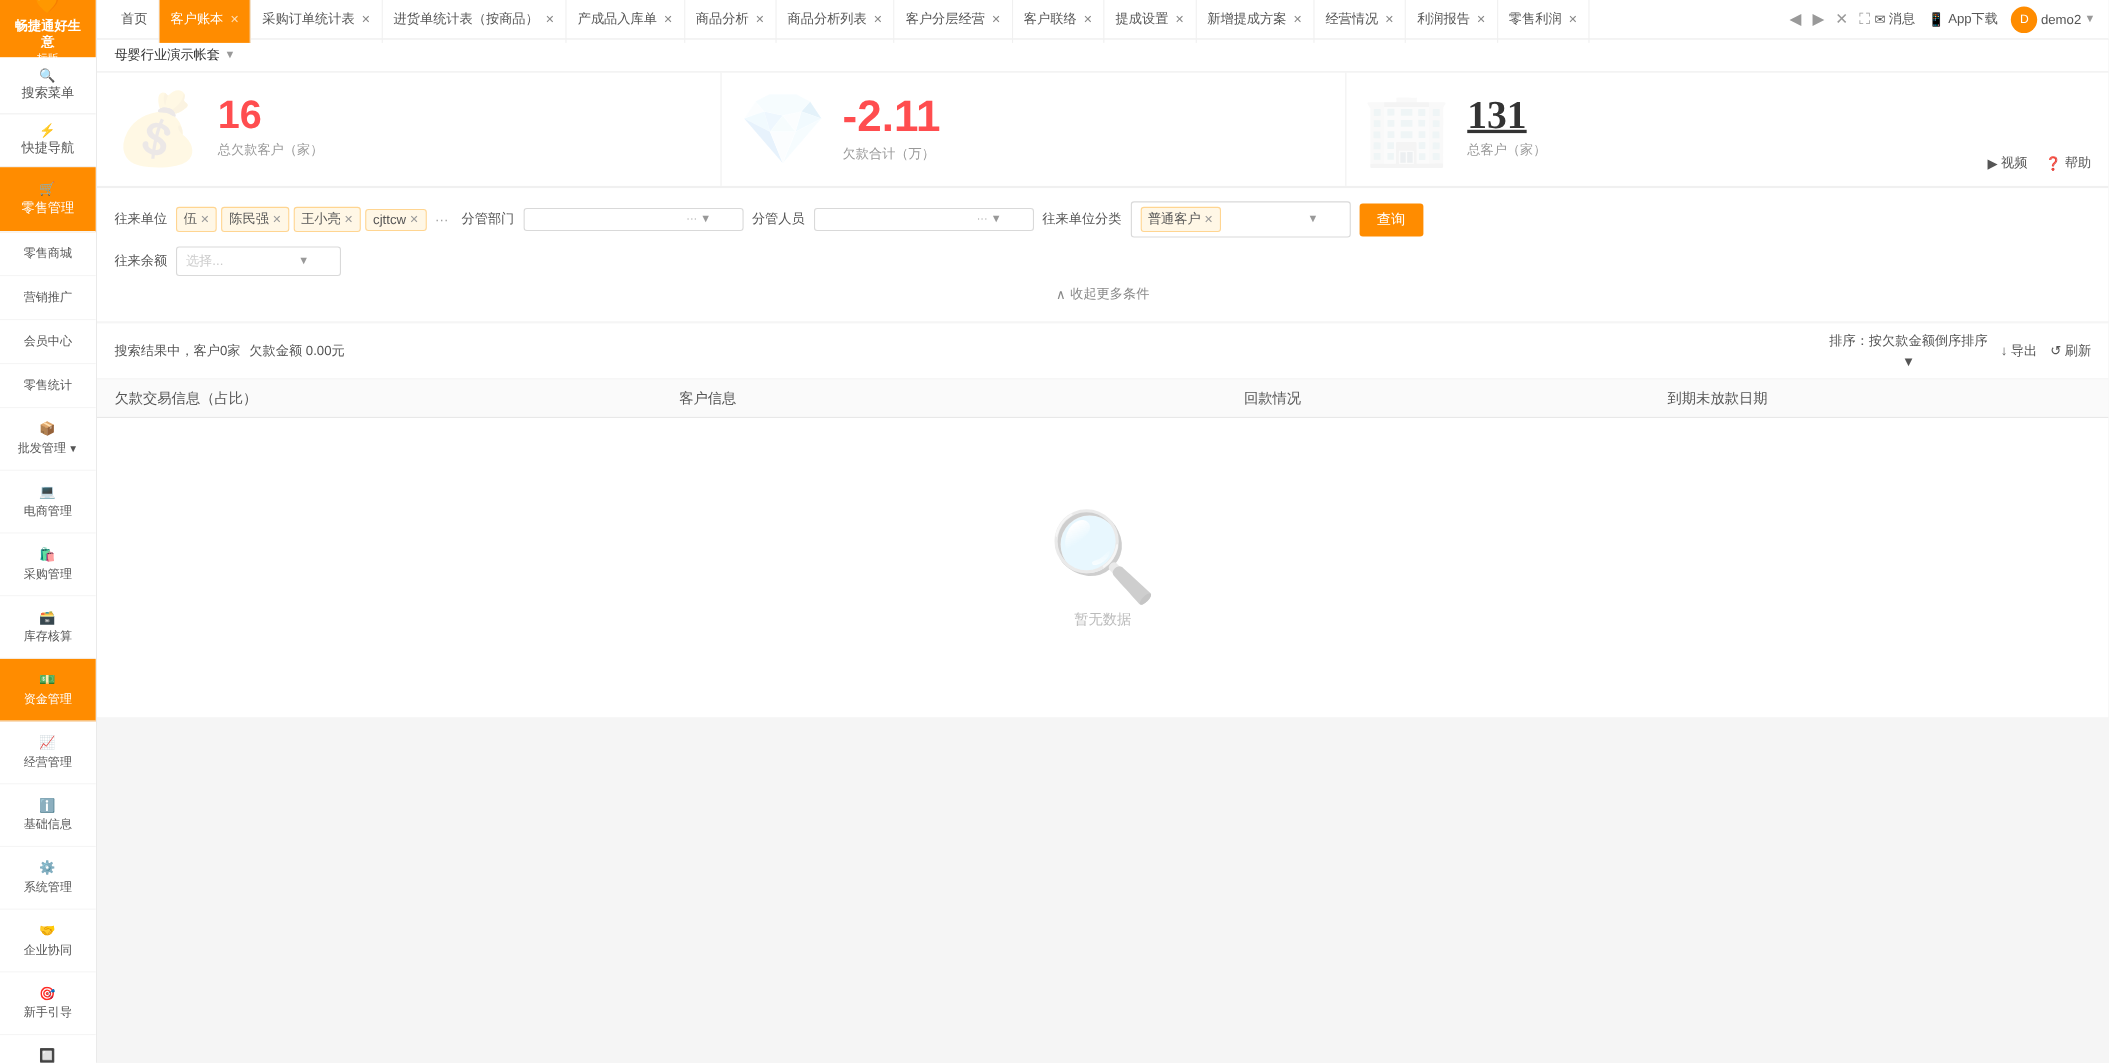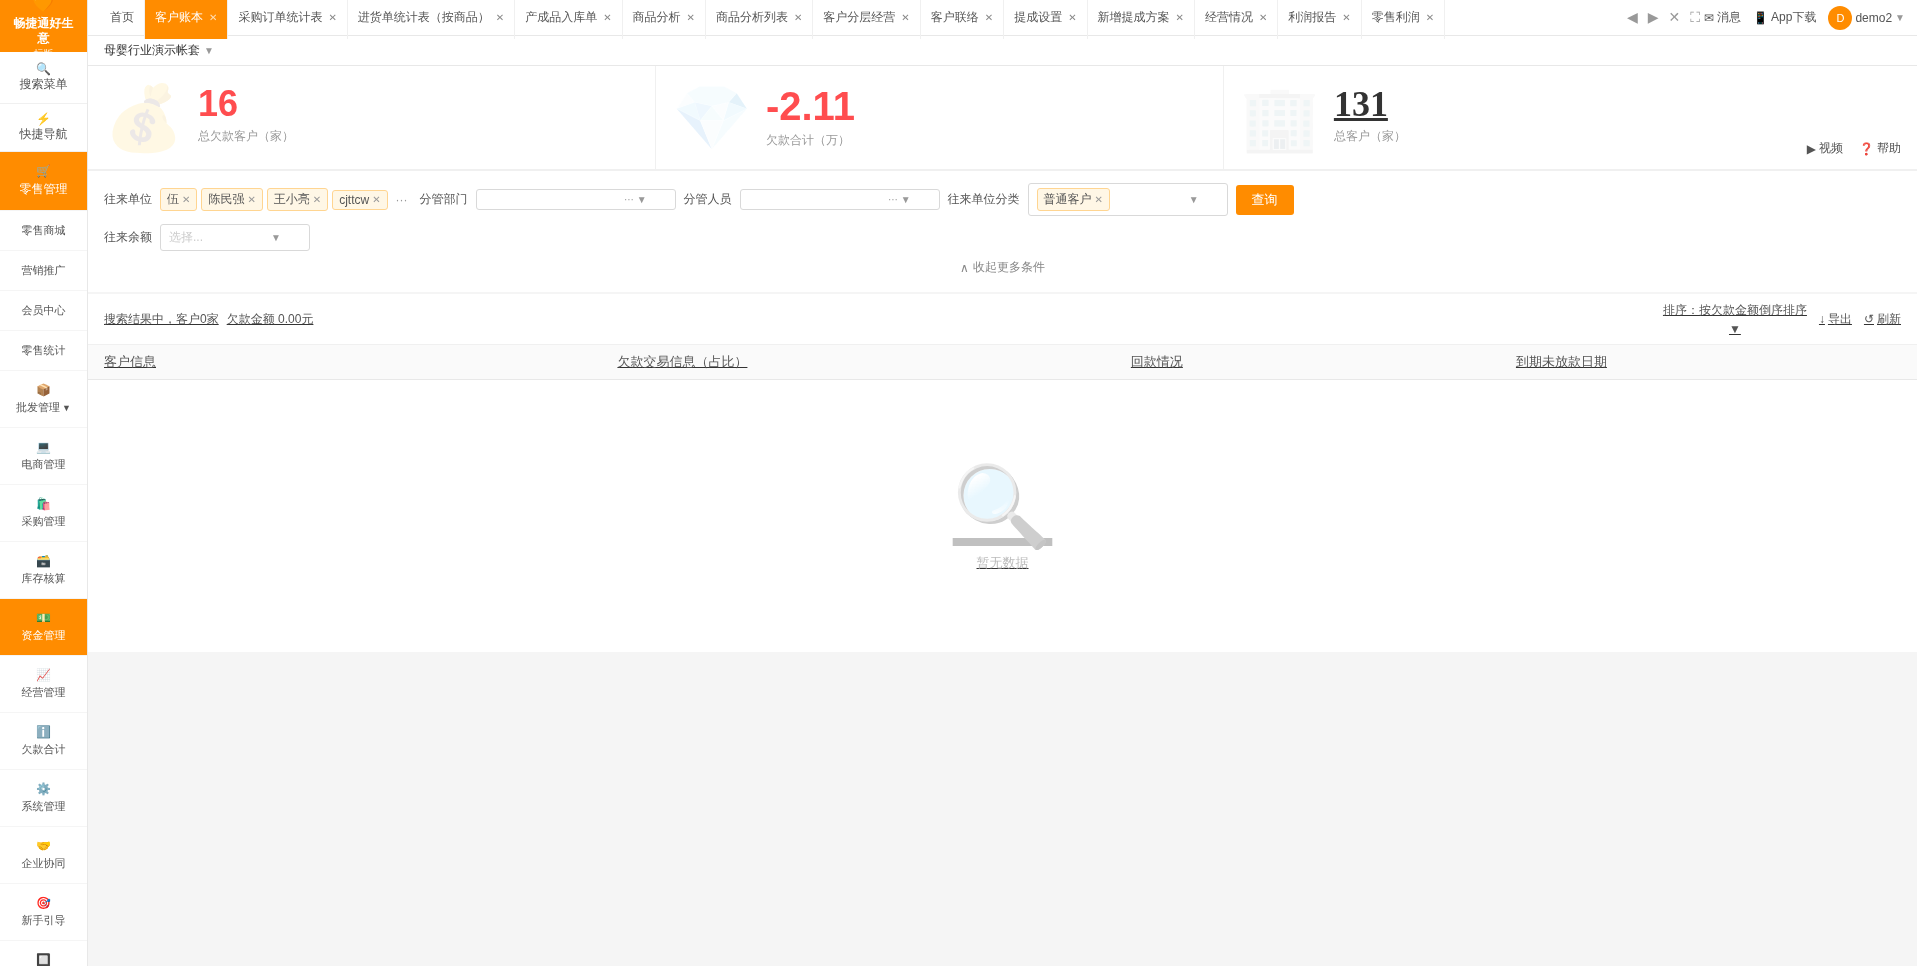--- a/index.html
+++ b/index.html
@@ -45,21 +45,21 @@
     .filter-label { font-size: 12px; color: #555; white-space: nowrap; }
     .filter-tags { display: flex; gap: 4px; align-items: center; flex-wrap: wrap; }
     .filter-tag { background: #fff7e6; border: 1px solid #ffd591; color: #555; border-radius: 3px; padding: 2px 6px; font-size: 12px; display: flex; align-items: center; gap: 3px; }
     .filter-tag .tag-close { cursor: pointer; color: #999; font-size: 10px; }
     .filter-more { background: none; border: none; cursor: pointer; color: #999; font-size: 12px; padding: 2px 4px; }
     .filter-select { border: 1px solid #d9d9d9; border-radius: 3px; padding: 4px 28px 4px 8px; font-size: 12px; color: #555; background: #fff; min-width: 150px; cursor: pointer; position: relative; display: flex; align-items: center; justify-content: space-between; }
     .filter-select-large { min-width: 200px; }
     .collapse-btn { display: flex; align-items: center; justify-content: center; margin: 4px auto; cursor: pointer; color: #888; font-size: 12px; gap: 4px; }
 
     
-    .table-area { background: #fff; text-decoration: underline; }
+    .table-area { background: #fff; }
     .table-toolbar { padding: 8px 16px; display: flex; align-items: center; justify-content: space-between; font-size: 12px; color: #555; border-bottom: 1px solid #f0f0f0; }
     .table-toolbar-left { display: flex; gap: 8px; align-items: center; }
     .table-toolbar-right { display: flex; gap: 12px; align-items: center; }
     .sort-select { display: flex; align-items: center; gap: 3px; cursor: pointer; flex-direction: column; }
     .toolbar-btn { display: flex; align-items: center; gap: 3px; cursor: pointer; color: #555; }
     .table-header { display: grid; grid-template-columns: 2fr 2fr 1.5fr 1.5fr; padding: 8px 16px; background: #fafafa; border-bottom: 1px solid #e8e8e8; font-size: 13px; font-weight: 500; color: #555; }
     .table-empty { display: flex; flex-direction: column; align-items: center; justify-content: center; padding: 80px 20px; color: #bbb; font-size: 13px; }
 
     
     .query-btn { background: #ff8c00; color: #fff; border: none; border-radius: 3px; padding: 6px 16px; font-size: 13px; cursor: pointer; white-space: nowrap; }
@@ -139,21 +139,21 @@
     <div style="font-size:11px;color:#fff;">资金管理</div>
   </div>
 
   <div class="sidebar-item">
     <div>📈</div>
     <div style="font-size:11px;">经营管理</div>
   </div>
 
   <div class="sidebar-item">
     <div>ℹ️</div>
-    <div style="font-size:11px;">欠款合计</div>
+    <div style="font-size:11px;">基础信息</div>
   </div>
 
   <div class="sidebar-item">
     <div>⚙️</div>
     <div style="font-size:11px;">系统管理</div>
   </div>
 
   <div class="sidebar-item">
     <div>🤝</div>
     <div style="font-size:11px;">企业协同</div>
@@ -373,22 +373,22 @@
             <span>导出</span>
           </div>
           <div class="toolbar-btn">
             <span>↺</span>
             <span>刷新</span>
           </div>
         </div>
       </div>
 
       <div class="table-header">
+        <div>欠款交易信息（占比）</div>
         <div>客户信息</div>
-        <div>欠款交易信息（占比）</div>
         <div>回款情况</div>
         <div>到期未放款日期</div>
       </div>
 
       <div class="table-empty">
         <div style="font-size:80px;opacity:0.3;color:#e08060;">🔍</div>
         <div>暂无数据</div>
       </div>
     </div>
 

